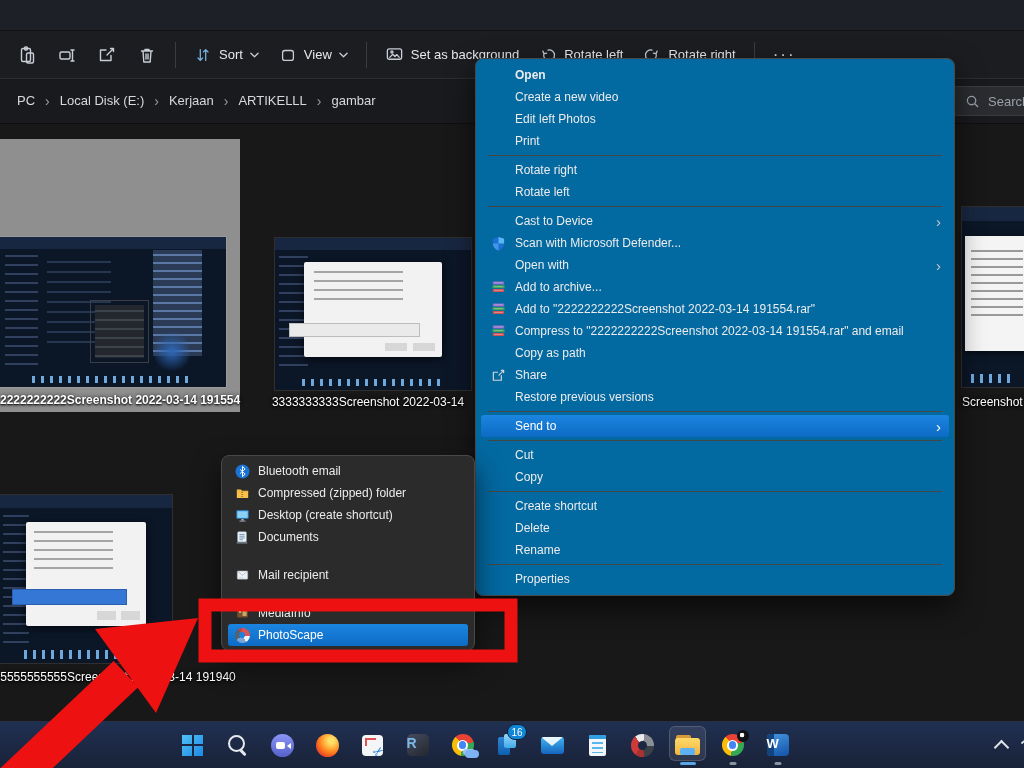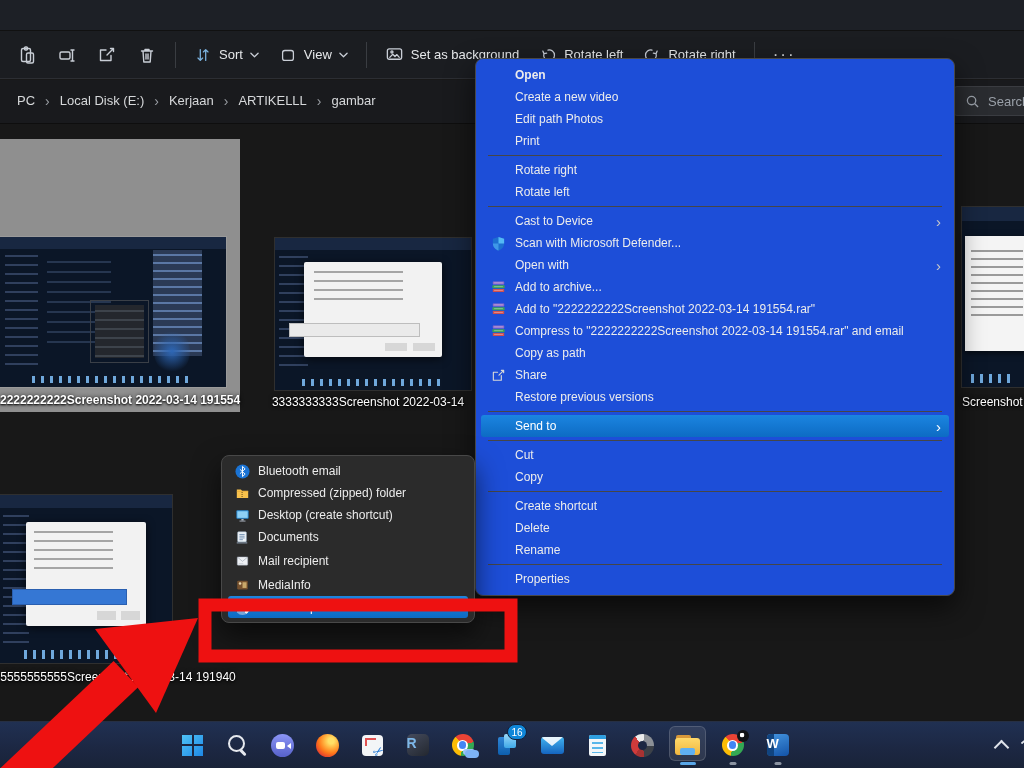--- a/index.html
+++ b/index.html
@@ -48,21 +48,21 @@
   .t-dialog::before{content:"";position:absolute;left:7%;top:9%;right:28%;height:36%;
             background:repeating-linear-gradient(180deg,#a5a5a5 0 2px,transparent 2px 9px)}
   .t-dialog::after{content:"";position:absolute;right:5%;bottom:6%;width:36%;height:8%;
             background:linear-gradient(90deg,#d7d7d7 0 44%,transparent 44% 56%,#d7d7d7 56%)}
   .t-input{position:absolute;left:7%;top:56%;right:26%;height:8%;background:#eaeaea;border:1px solid #bdbdbd}
   .t-input.blue{background:#3577d4;border-color:#2a5fb0}
   .t-pdialog{position:absolute;left:5%;top:16%;right:-8%;bottom:20%;background:#f4f4f4;box-shadow:0 2px 6px rgba(0,0,0,.6)}
   .t-pdialog::before{content:"";position:absolute;left:10%;top:12%;right:10%;height:60%;
             background:repeating-linear-gradient(180deg,#9a9a9a 0 2px,transparent 2px 8px)}
   
-  .cmenu{position:absolute;left:475px;top:58px;width:480px;background:#1d4ed8;border:1px solid #484848;
+  .cmenu{position:absolute;left:475px;top:58px;width:480px;background:#0369a1;border:1px solid #484848;
          border-radius:8px;box-shadow:0 12px 28px rgba(0,0,0,.6);padding:5px 0;z-index:50;box-sizing:border-box}
   .smenu{position:absolute;left:221px;top:455px;width:254px;background:#2b2b2b;border:1px solid #484848;
          border-radius:8px;box-shadow:0 12px 28px rgba(0,0,0,.6);padding:4px 0;z-index:60;box-sizing:border-box}
   .cm-row{display:flex;align-items:center;height:22px;margin:0 5px;padding:0 8px;border-radius:3px;
           color:#ececec;font-size:12px;white-space:nowrap;overflow:hidden}
   .cm-row.bold{font-weight:bold}
   .cm-row.hl{background:linear-gradient(180deg,#1b85e0,#0d6bc4);color:#fff}
   .cm-ic{width:18px;height:17px;margin-right:8px;flex:0 0 18px;display:flex;align-items:center;justify-content:center}
   .cm-chev{margin-left:auto;color:#c8c8c8;font-size:15px;line-height:1;padding-left:8px}
   .cm-row.hl .cm-chev{color:#fff}
@@ -277,21 +277,21 @@
     <div class="cm-row bold">
       <span class="cm-ic"></span>
       <span>Open</span>
     </div>
     <div class="cm-row">
       <span class="cm-ic"></span>
       <span>Create a new video</span>
     </div>
     <div class="cm-row">
       <span class="cm-ic"></span>
-      <span>Edit path Photos</span>
+      <span>Edit left Photos</span>
     </div>
     <div class="cm-row">
       <span class="cm-ic"></span>
       <span>Print</span>
     </div>
     <div class="cm-sep"></div>
     <div class="cm-row">
       <span class="cm-ic"></span>
       <span>Rotate right</span>
     </div>
@@ -437,21 +437,21 @@
     <div class="cm-row" style="margin: 0px 6px; padding: 0px 6px;">
       <span class="cm-ic" style="flex: 0 0 16px; width: 16px;">
         <svg viewBox="0 0 16 16" width="14" height="15">
           <rect x="3" y="1.5" width="10" height="11.5" rx="1" fill="#eef3f8" stroke="#9fb6cc" stroke-width="0.6"></rect>
           <path d="M5 4.5 h6 M5 6.5 h6 M5 8.5 h6 M5 10.5 h4" stroke="#5b7ea6" stroke-width="0.9"></path>
           <rect x="2" y="13" width="12" height="2" fill="#6b7683"></rect>
         </svg>
       </span>
       <span>Documents</span>
     </div>
-    <div class="cm-row" style="margin: 2px 6px; padding: 0px 6px;">
+    <div class="cm-row" style="margin: 16px 6px; padding: 0px 6px;">
       <span class="cm-ic" style="flex: 0 0 16px; width: 16px;">
         <svg viewBox="0 0 16 16" width="15" height="12">
           <rect x="1" y="2.5" width="14" height="11" rx="1" fill="#eef1f5" stroke="#9aa4b2" stroke-width="0.6"></rect>
           <path d="M1.5 3 L8 8.5 L14.5 3" stroke="#9aa4b2" stroke-width="0.8" fill="none"></path>
           <path d="M3 11.5 h6" stroke="#b9c2cd" stroke-width="0.8"></path>
         </svg>
       </span>
       <span>Mail recipient</span>
     </div>
     <div class="cm-row" style="margin: 0px 6px; padding: 0px 6px;">

